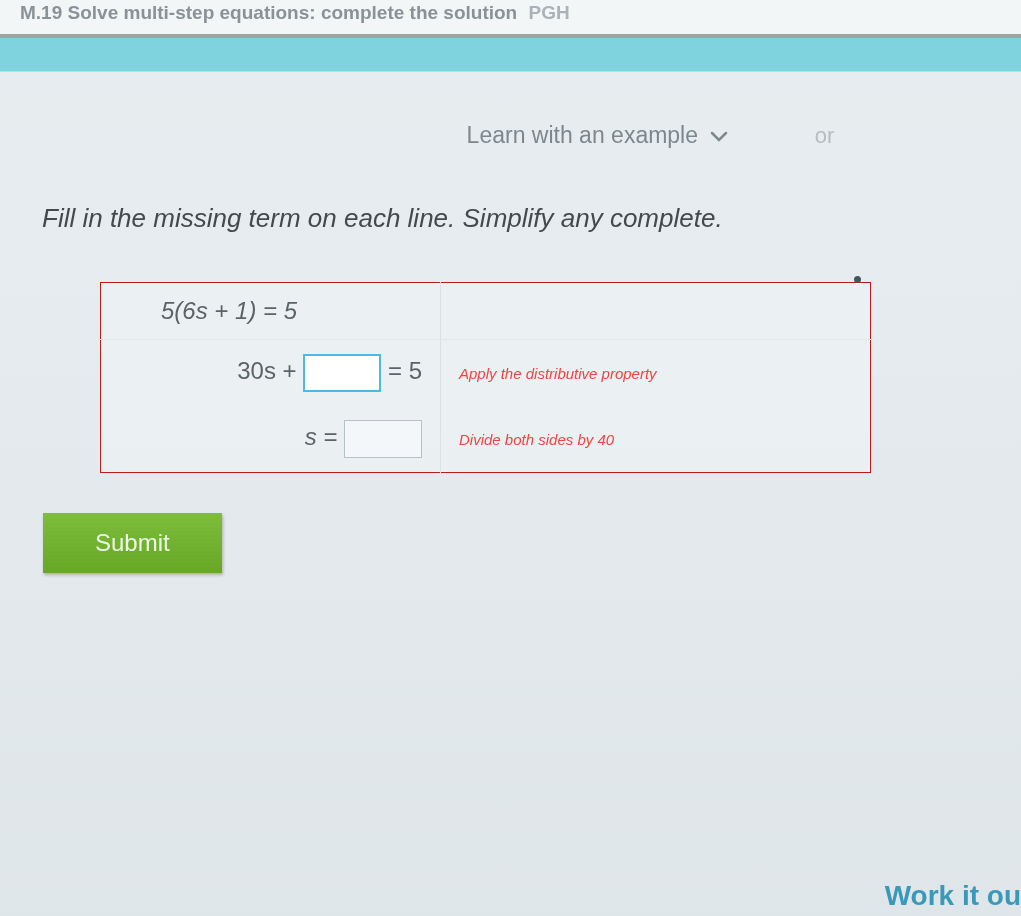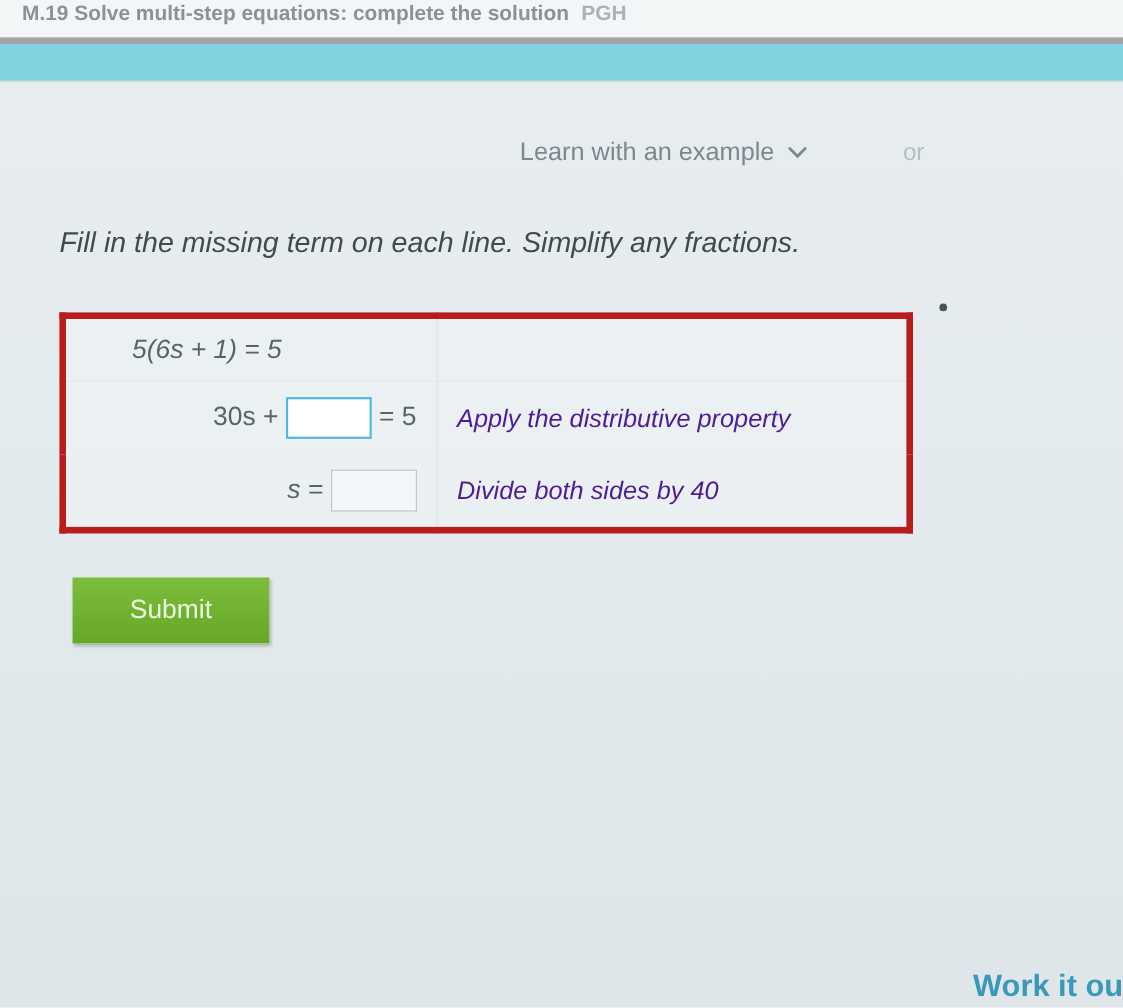--- a/index.html
+++ b/index.html
@@ -10,31 +10,31 @@
       height: 916px;
       position: relative;
       overflow: hidden;
     }
     .breadcrumb-bar {
       background: #f3f6f7;
       padding: 2px 20px 10px 20px;
       color: #8a9298;
       font-size: 19px;
       font-weight: 600;
-      border-bottom: 6px solid #a3a3a3;
+      border-bottom: 4px solid #a3a3a3;
     }
     .breadcrumb-code { color: #aab2b8; font-weight: 700; margin-left: 6px; }
     .progress-bar {
       height: 34px;
       background: #7fd3de;
       width: 100%;
       border-bottom: 1px solid #cdd6da;
     }
     .content {
-      padding: 50px 42px 20px 54px;
+      padding: 50px 42px 20px 42px;
     }
     .learn-row {
       text-align: center;
       color: #7c888e;
       font-size: 23px;
       margin-bottom: 54px;
       position: relative;
       left: 140px;
     }
     .learn-link { cursor: pointer; }
@@ -45,64 +45,65 @@
       font-size: 28px;
       margin-bottom: 32px;
     }
     .sub-prompt {
       color: #424a4e;
       font-style: italic;
       font-size: 26px;
       margin-bottom: 48px;
     }
     .work-table {
-      border: 6px solid #b91c1c;
+      margin-left: 58px;
+      border: 1px solid #b91c1c;
       border-collapse: collapse;
       background: rgba(245,249,250,0.4);
     }
     .work-table td {
       vertical-align: middle;
       padding: 14px 18px;
     }
     .eq-col {
       width: 340px;
       border-right: 1px solid #d9e0e3;
       color: #5a6468;
       font-family: Verdana, sans-serif;
       font-size: 24px;
       text-align: right;
       font-style: italic;
     }
     .eq-col .upright { font-style: normal; }
     .reason-col {
       width: 430px;
-      color: #4c1d95;
+      color: #ef4444;
       font-style: italic;
-      font-size: 23px;
+      font-size: 15px;
       padding-left: 20px;
     }
     .answer-box {
       display: inline-block;
       width: 78px;
       height: 38px;
       border: 1px solid #b7c2c8;
       background: #f3f7f9;
       vertical-align: middle;
       font-size: 22px;
       text-align: center;
       font-style: normal;
     }
     .answer-box.active {
       border: 2px solid #4fb9e3;
       background: #fff;
     }
     .row-top td { border-bottom: 1px solid #e2e8ea; }
     .submit-btn {
       margin-top: 40px;
-      margin-left: 12px;
+      margin-left: 1px;
       background: #6fb52e;
       background: linear-gradient(180deg, #7cbd3c 0%, #66a825 100%);
       color: #eef7e4;
       border: none;
       padding: 16px 52px;
       font-size: 24px;
       cursor: pointer;
       box-shadow: 1px 2px 3px rgba(0,0,0,0.25);
     }
     .work-it {
@@ -140,21 +141,21 @@
       <span>Learn with an example</span>
       <span class="chevron">
         <svg width="18" height="12" viewBox="0 0 18 12">
             <path d="M2 2 L9 9 L16 2" stroke="#7c888e" stroke-width="2.5" fill="none" stroke-linecap="round"></path>
           </svg>
       </span>
     </span>
     <span class="or-text">or</span>
   </div>
 
-  <div class="sub-prompt">Fill in the missing term on each line. Simplify any fractions.</div>
+  <div class="sub-prompt">Fill in the missing term on each line. Simplify any complete.</div>
 
   <div class="dot"></div>
 
   <table class="work-table">
     <tbody>
         <tr class="row-top">
       <td class="eq-col" style="text-align:left;padding-left:60px;">
         <span>5(6s + 1) = 5</span>
       </td>
       <td class="reason-col"></td>

